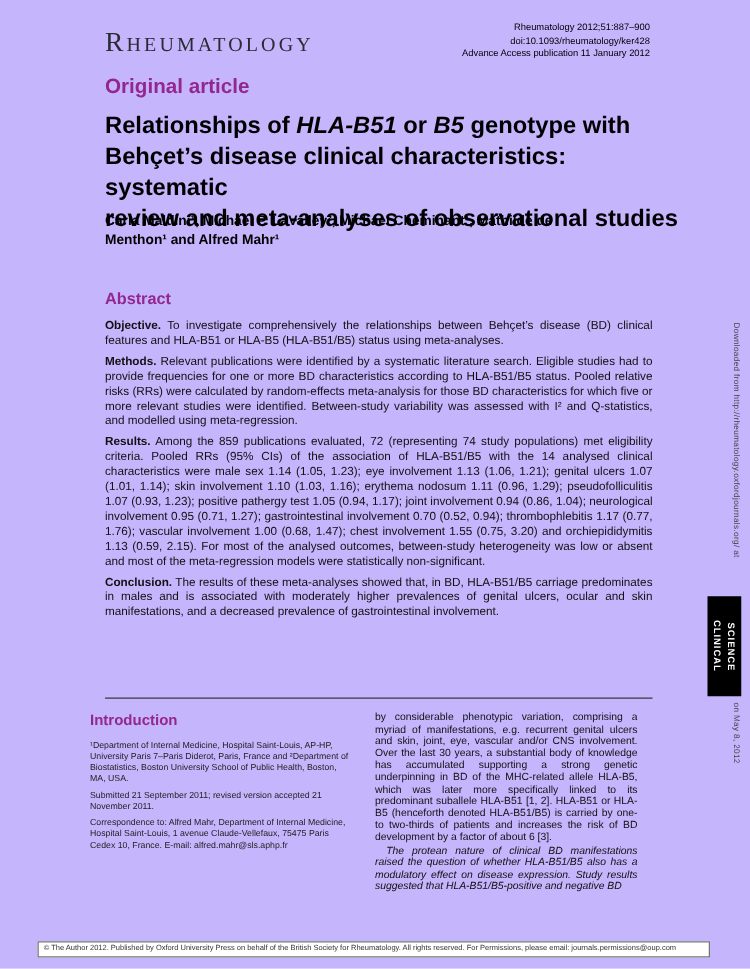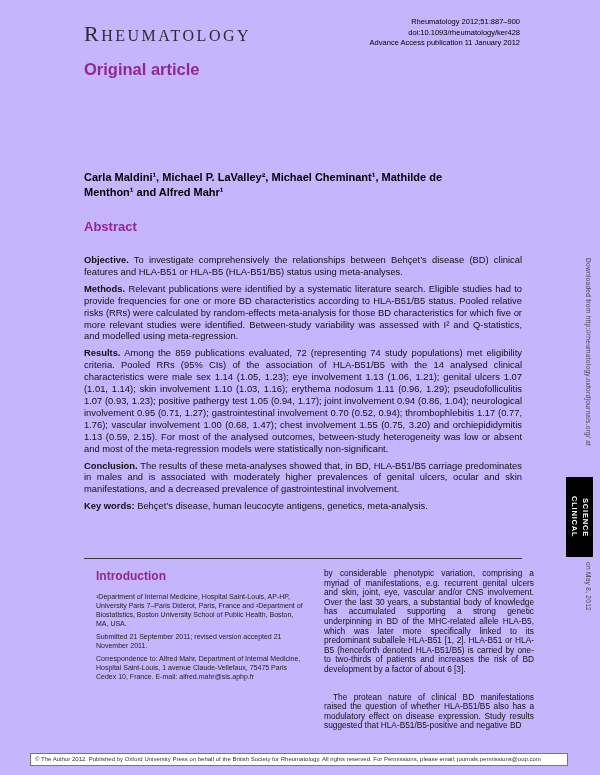--- a/index.html
+++ b/index.html
@@ -28,21 +28,21 @@
     position:absolute; left:84px; top:88px; width:460px;
     font-size:19px; line-height:25px; font-weight:bold; color:#000;
   }
   .title i { font-style:italic; }
   .authors {
     position:absolute; left:84px; top:170px; width:460px;
     font-size:11px; font-weight:bold; line-height:15px; color:#000;
   }
   
   .abstract-heading {
-    position:absolute; left:84px; top:219px;
+    position:absolute; left:84px; top:231px;
     font-size:13px; font-weight:bold; color:#93278f;
   }
   .abstract {
     position:absolute; left:84px; top:241px; width:438px;
     font-size:9.4px; line-height:11.9px; text-align:justify; color:#111;margin-top:13px;
   }
   .abstract p { margin-bottom:5px; }
   .abstract .lead { font-weight:bold; }
   
   .download-note {
@@ -59,31 +59,31 @@
   .science-tab span {
     writing-mode:vertical-lr; font-size:7.5px; font-weight:bold;
     letter-spacing:0.8px; line-height:11px;
   }
   
   .divider {
     position:absolute; left:84px; top:558px; width:438px; height:1px;
     background:#3a3a3a;
   }
   .columns {
-    position:absolute; left:96px; top:569px; width:438px; height:176px;
+    position:absolute; left:72px; top:569px; width:438px; height:176px;
     display:flex; gap:18px; overflow:hidden;justify-content:flex-end;
   }
   .col { width:210px; }
   .intro-heading {
     font-size:12px; font-weight:bold; color:#93278f; margin-bottom:7px;
   }
   .body-text {
     font-size:8.3px; line-height:9.6px; text-align:justify; color:#111;
   }
-  .body-text.indent { text-indent:9px; margin-top:18px; }
+  .body-text.indent { text-indent:9px; margin-top:1px;font-style:italic; }
   .footnotes { margin-top:9px; }
   .footnotes p {
     font-size:7px; line-height:9px; margin-bottom:4px; color:#222;
     text-align:left;
   }
   
   .footer {
     position:absolute; left:30px; bottom:9px; width:538px;
     border:1px solid #777; padding:2px 4px;
     font-size:6px; line-height:7.5px; color:#333; background:#fff;
@@ -98,33 +98,37 @@
     <span class="initial">R</span><span class="rest">HEUMATOLOGY</span>
   </div>
   <div class="cite">
     <div>Rheumatology 2012;51:887–900</div>
     <div>doi:10.1093/rheumatology/ker428</div>
     <div>Advance Access publication 11 January 2012</div>
   </div>
 
   <div class="article-type">Original article</div>
 
+  <h1 class="title">
+    <span>Relationships of </span><i>HLA-B51</i><span> or </span><i>B5</i><span> genotype with</span><br>
+    <span>Behçet’s disease clinical characteristics: systematic</span><br>
+    <span>review and meta-analyses of observational studies</span>
+  </h1>
 
   <div class="authors">
     <span>Carla Maldini¹, Michael P. LaValley², Michael Cheminant¹, Mathilde de</span><br>
     <span>Menthon¹ and Alfred Mahr¹</span>
   </div>
 
   <div class="abstract-heading">Abstract</div>
   <div class="abstract">
     <p><span class="lead">Objective.</span><span> To investigate comprehensively the relationships between Behçet’s disease (BD) clinical features and HLA-B51 or HLA-B5 (HLA-B51/B5) status using meta-analyses.</span></p>
     <p><span class="lead">Methods.</span><span> Relevant publications were identified by a systematic literature search. Eligible studies had to provide frequencies for one or more BD characteristics according to HLA-B51/B5 status. Pooled relative risks (RRs) were calculated by random-effects meta-analysis for those BD characteristics for which five or more relevant studies were identified. Between-study variability was assessed with I² and Q-statistics, and modelled using meta-regression.</span></p>
     <p><span class="lead">Results.</span><span> Among the 859 publications evaluated, 72 (representing 74 study populations) met eligibility criteria. Pooled RRs (95% CIs) of the association of HLA-B51/B5 with the 14 analysed clinical characteristics were male sex 1.14 (1.05, 1.23); eye involvement 1.13 (1.06, 1.21); genital ulcers 1.07 (1.01, 1.14); skin involvement 1.10 (1.03, 1.16); erythema nodosum 1.11 (0.96, 1.29); pseudofolliculitis 1.07 (0.93, 1.23); positive pathergy test 1.05 (0.94, 1.17); joint involvement 0.94 (0.86, 1.04); neurological involvement 0.95 (0.71, 1.27); gastrointestinal involvement 0.70 (0.52, 0.94); thrombophlebitis 1.17 (0.77, 1.76); vascular involvement 1.00 (0.68, 1.47); chest involvement 1.55 (0.75, 3.20) and orchiepididymitis 1.13 (0.59, 2.15). For most of the analysed outcomes, between-study heterogeneity was low or absent and most of the meta-regression models were statistically non-significant.</span></p>
     <p><span class="lead">Conclusion.</span><span> The results of these meta-analyses showed that, in BD, HLA-B51/B5 carriage predominates in males and is associated with moderately higher prevalences of genital ulcers, ocular and skin manifestations, and a decreased prevalence of gastrointestinal involvement.</span></p>
-    <p><span class="lead">Key words:</span><span> Behçet’s disease, human leucocyte antigens, genetics, meta-analysis.</span></p>
   </div>
 
   <div class="download-note part1">Downloaded from http://rheumatology.oxfordjournals.org/ at</div>
   <div class="download-note part2">on May 8, 2012</div>
 
   <div class="science-tab">
     <span>CLINICAL</span>
     <span>SCIENCE</span>
   </div>
 

